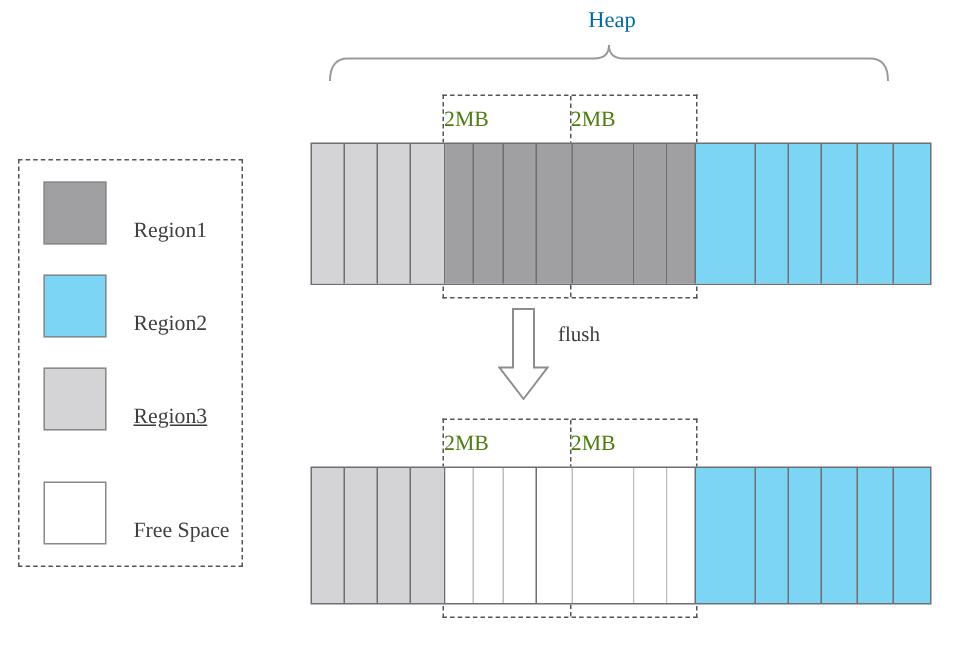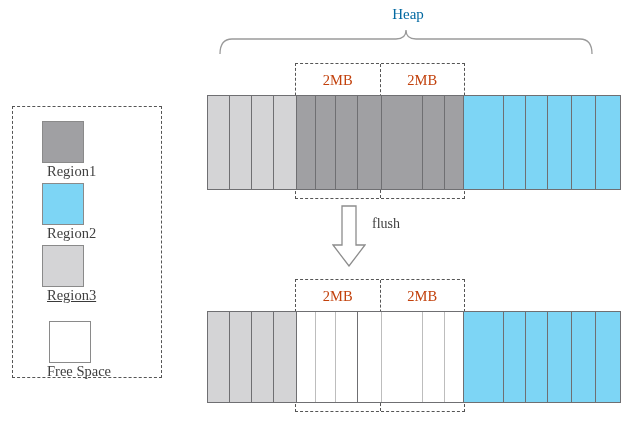--- a/index.html
+++ b/index.html
@@ -26,22 +26,21 @@
     top: 106px;
     width: 150px;
     height: 272px;
     border: 1.5px dashed #555555;
     box-sizing: border-box;
   }
   .legend-row {
     position: absolute;
     left: 16px;
     display: flex;
-    align-items: center;
-    flex-direction: column;
+    align-items: flex-end;
   }
   .legend-swatch {
     width: 42px;
     height: 42px;
     box-sizing: border-box;
     border: 1px solid #8a8a8a;
   }
   .legend-label {
     margin-left: 18px;
     font-size: 14.5px;
@@ -110,23 +109,23 @@
     position: relative;
   }
   .mb-half + .mb-half {
     border-left: 1.4px dashed #555555;
   }
   .mb-label {
     position: absolute;
     top: 8px;
     left: 0;
     right: 0;
-    text-align: center;
+    text-align: left;
     font-size: 14.5px;
-    color: #c2410c;
+    color: #4d7c0f;
   }
 
   
   #heap-label {
     position: absolute;
     left: 368px;
     top: 6px;
     width: 80px;
     text-align: center;
     font-size: 15px;

